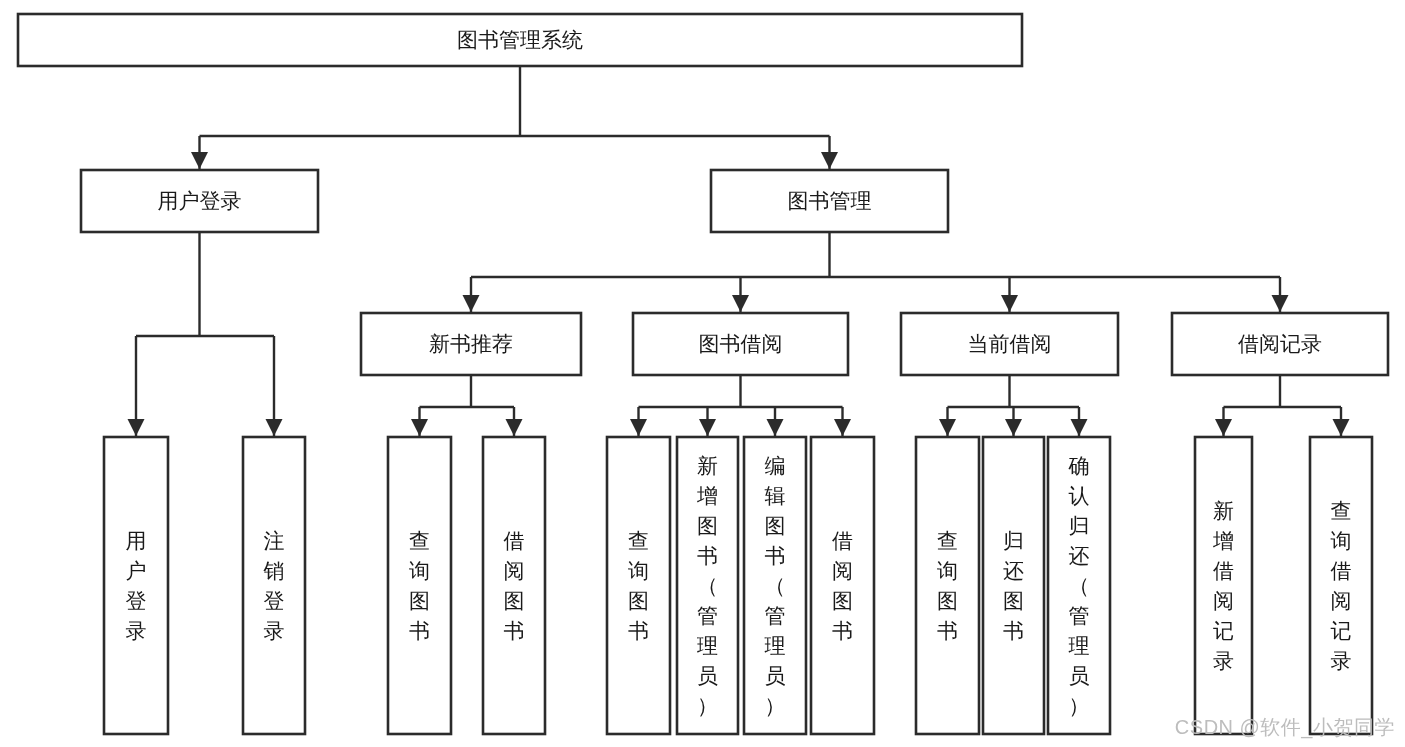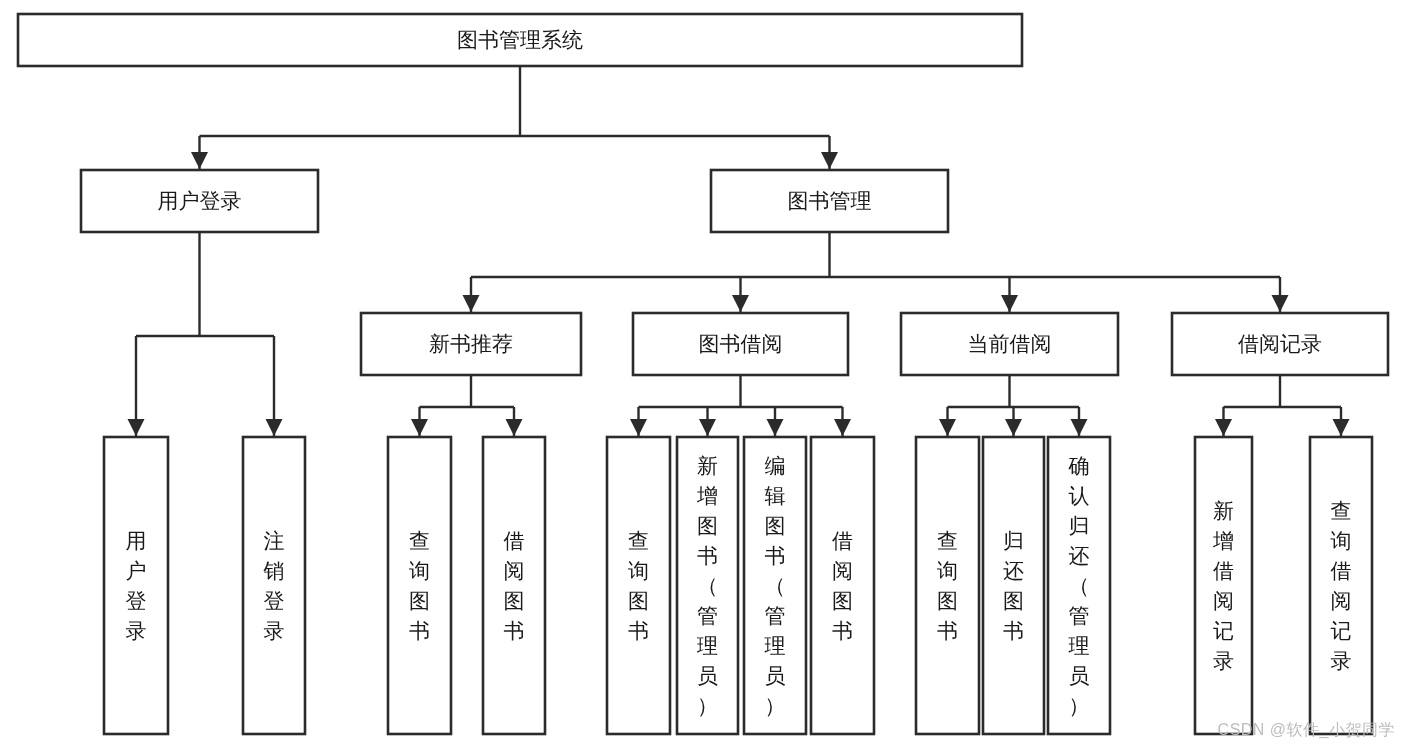--- a/index.html
+++ b/index.html
@@ -54,21 +54,21 @@
     font-family: "Liberation Sans", "DejaVu Sans", sans-serif;
     font-size: 21px;
     fill: #1a1a1a;
     text-anchor: middle;
   }
   .watermark-text {
     position: absolute;
     right: 10px;
     bottom: 6px;
     font-family: "Liberation Sans", "DejaVu Sans", sans-serif;
-    font-size: 16px;
+    font-size: 20px;
     color: #bdbdbd;
     white-space: nowrap;
     letter-spacing: 0.5px;
     pointer-events: none;
   }
 </style>
 </head>
 <body>
 
 <div id="diagram-root">

